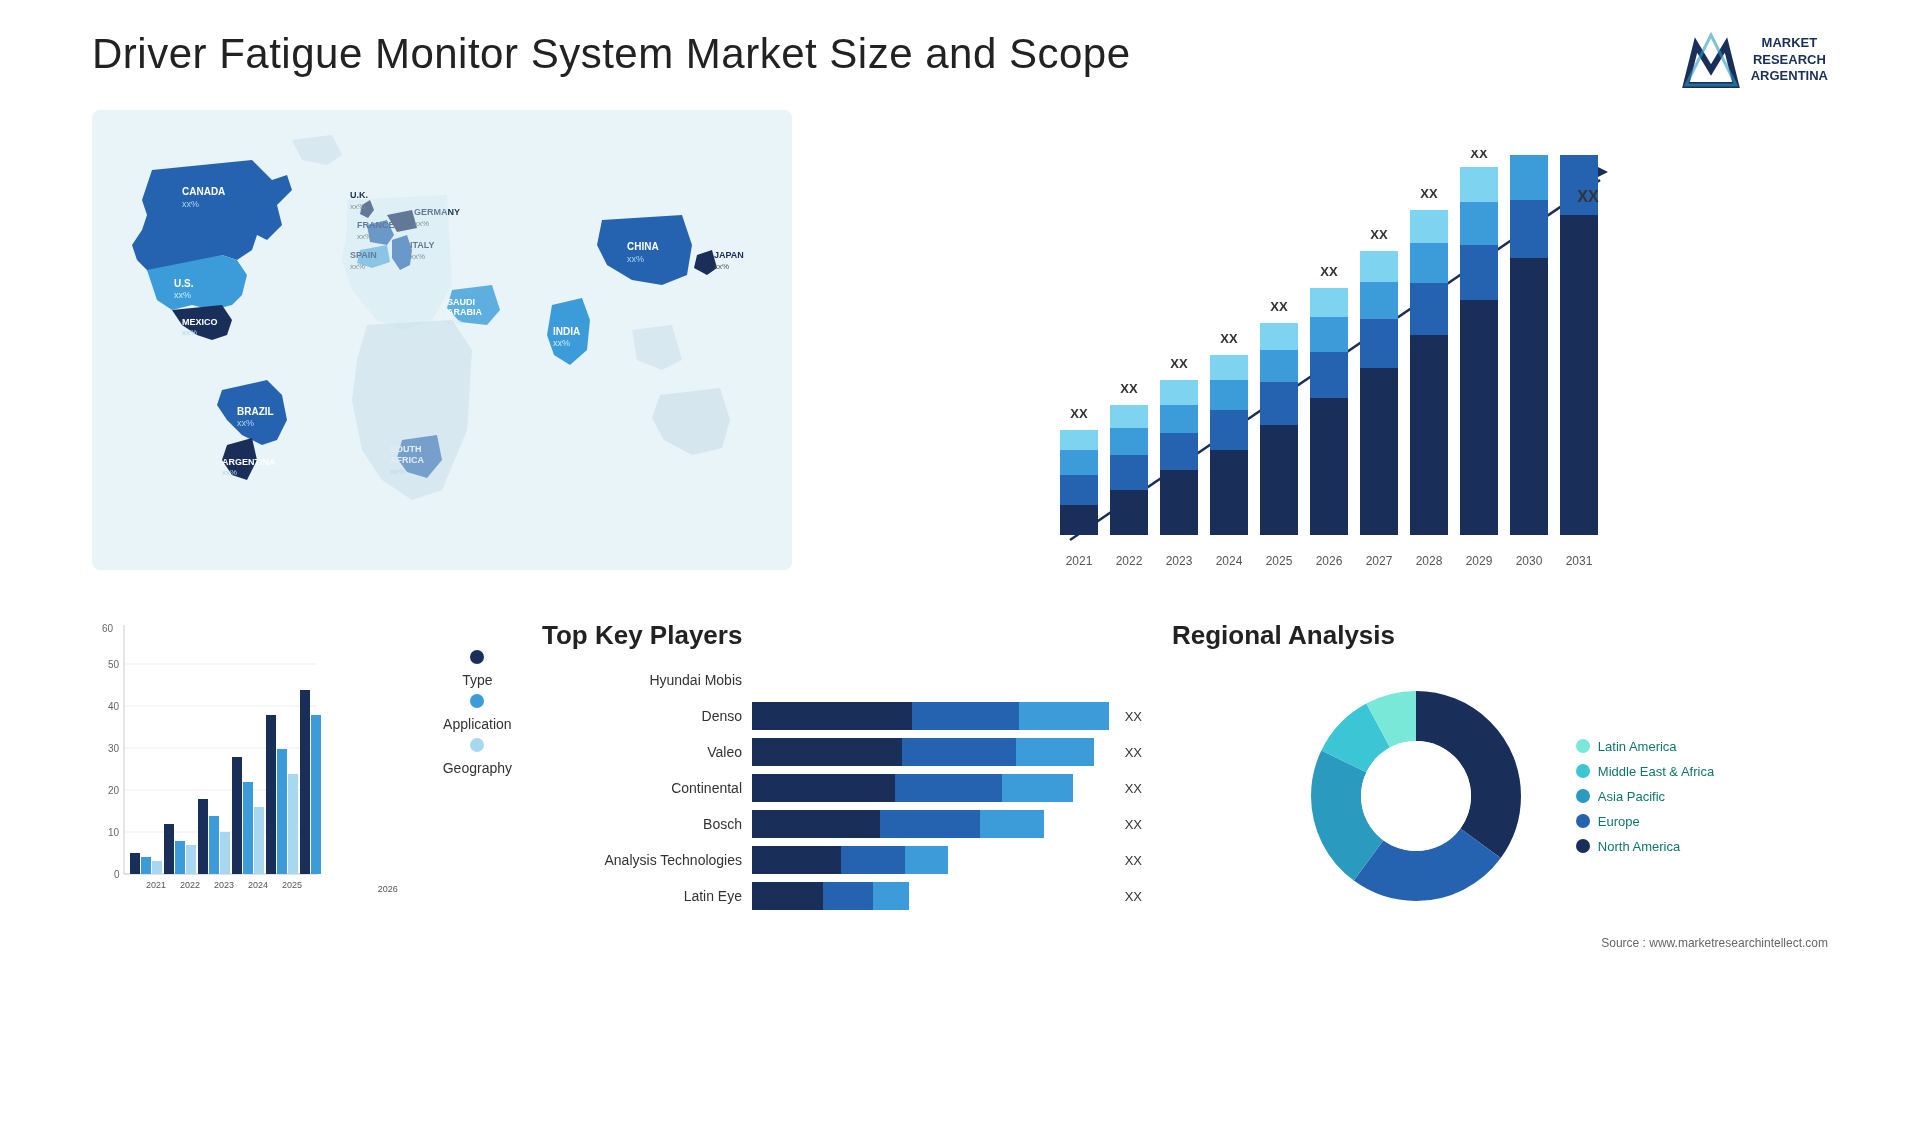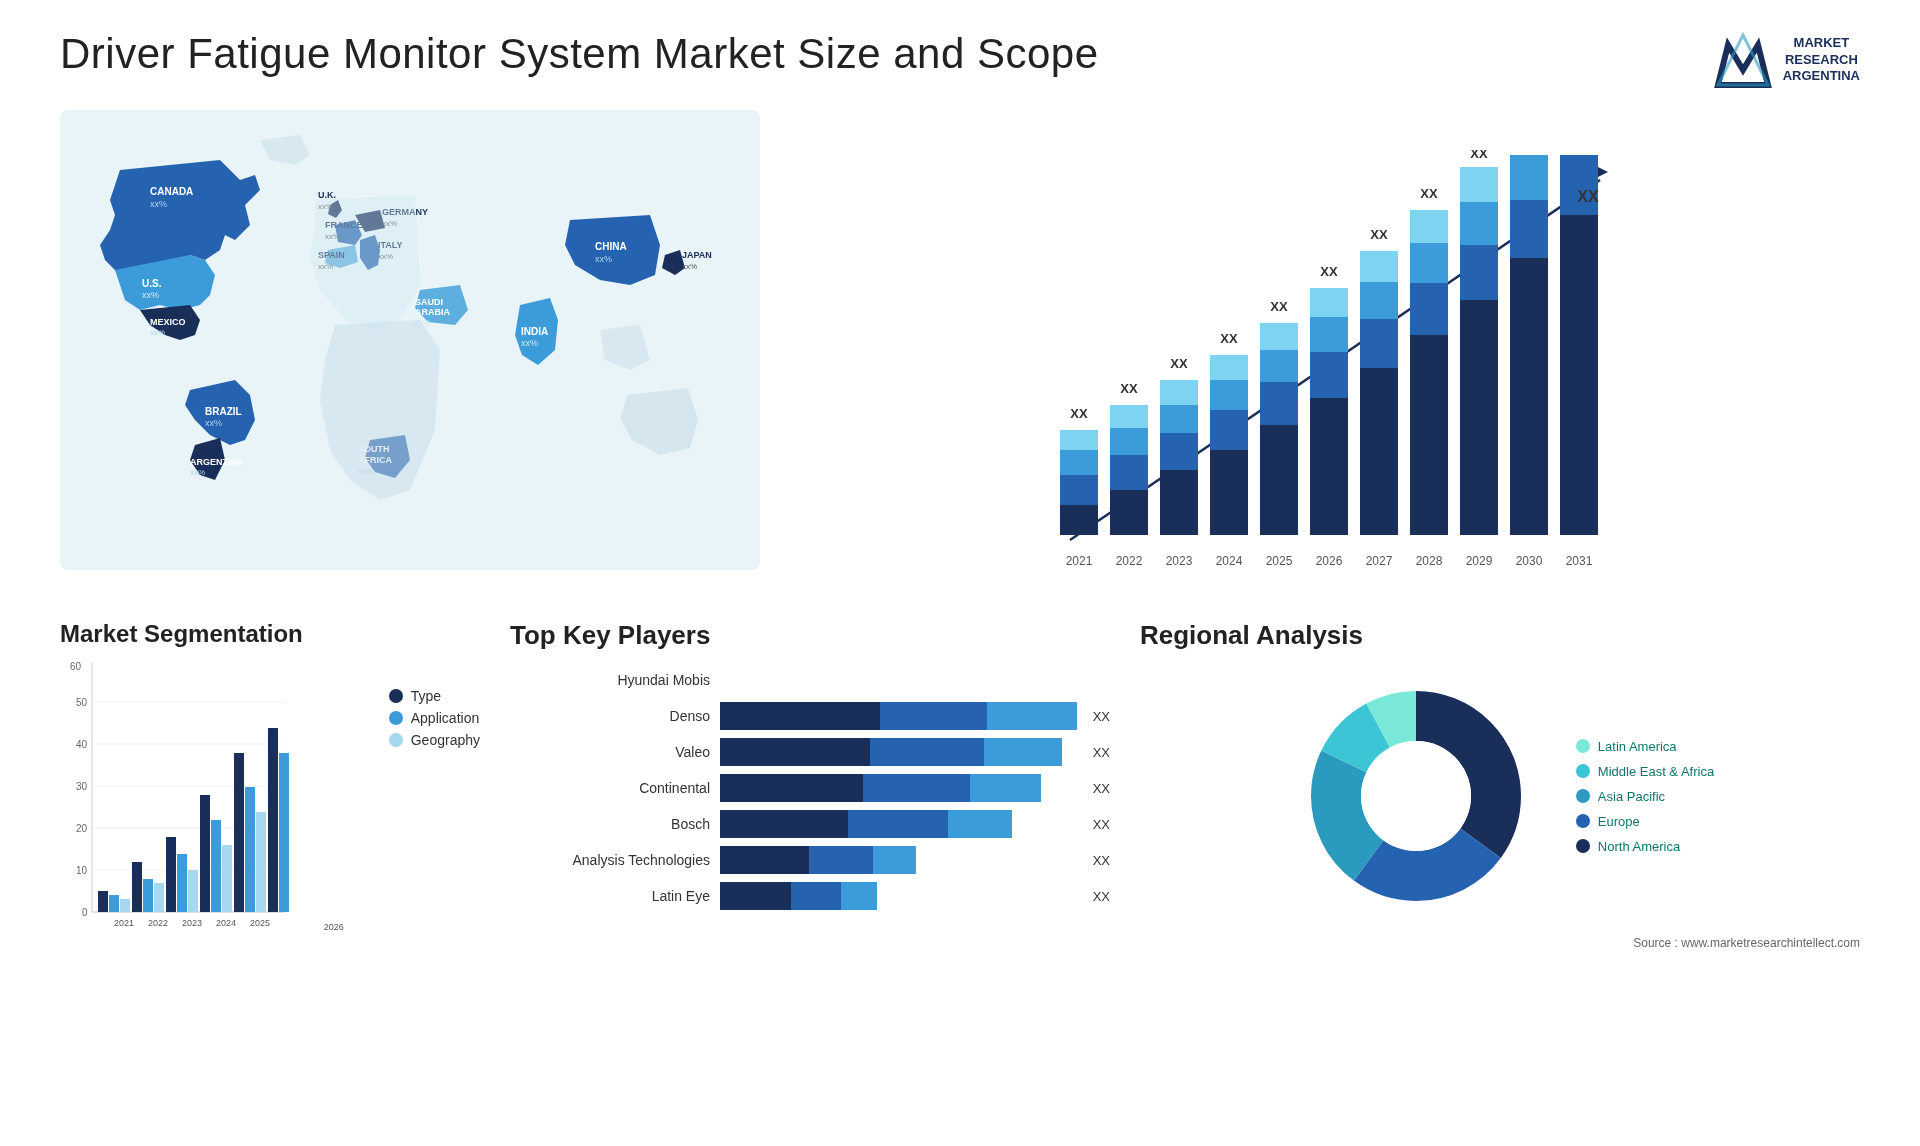--- a/index.html
+++ b/index.html
@@ -7,21 +7,21 @@
       font-family: Arial, sans-serif;
       background: #fff;
       width: 1920px;
       min-height: 1146px;
       overflow-x: hidden;
     }
     .page-wrapper {
       width: 1920px;
       min-height: 1146px;
       background: #fff;
-      padding: 30px 60px;
+      padding: 30px 92px;
     }
     
     .header {
       display: flex;
       justify-content: space-between;
       align-items: flex-start;
       margin-bottom: 20px;
     }
     .page-title {
       font-size: 42px;
@@ -102,20 +102,21 @@
       flex-direction: column;
       gap: 6px;
       padding-left: 20px;
     }
     .legend-item {
       display: flex;
       align-items: center;
       gap: 8px;
       font-size: 14px;
       color: #333;
+      flex-direction: column;
     }
     .legend-dot {
       width: 14px;
       height: 14px;
       border-radius: 50%;
     }
     
     .players-list {
       display: flex;
       flex-direction: column;
@@ -367,21 +368,20 @@
         <rect x="520" y="5" width="38" height="60" fill="#2563b0"></rect>
         <text x="539" y="415" font-size="12" text-anchor="middle" fill="#555">2031</text>
         <text x="548" y="52" font-size="16" text-anchor="middle" fill="#333" font-weight="bold">XX</text>
       </svg>
     </div>
   </div>
 
   <div class="bottom-section">
 
     <div class="segment-container">
-      <div class="section-title" style="text-align:left; font-size:24px; margin-bottom:10px;">Market Segmentation</div>
       <div style="display:flex; gap:20px;">
 
         <div style="flex:1; position:relative;">
           <svg width="230" height="270" viewBox="0 0 230 270">
 
             <text x="22" y="258" font-size="10" fill="#666">0</text>
             <text x="16" y="216" font-size="10" fill="#666">10</text>
             <text x="16" y="174" font-size="10" fill="#666">20</text>
             <text x="16" y="132" font-size="10" fill="#666">30</text>
             <text x="16" y="90" font-size="10" fill="#666">40</text>

